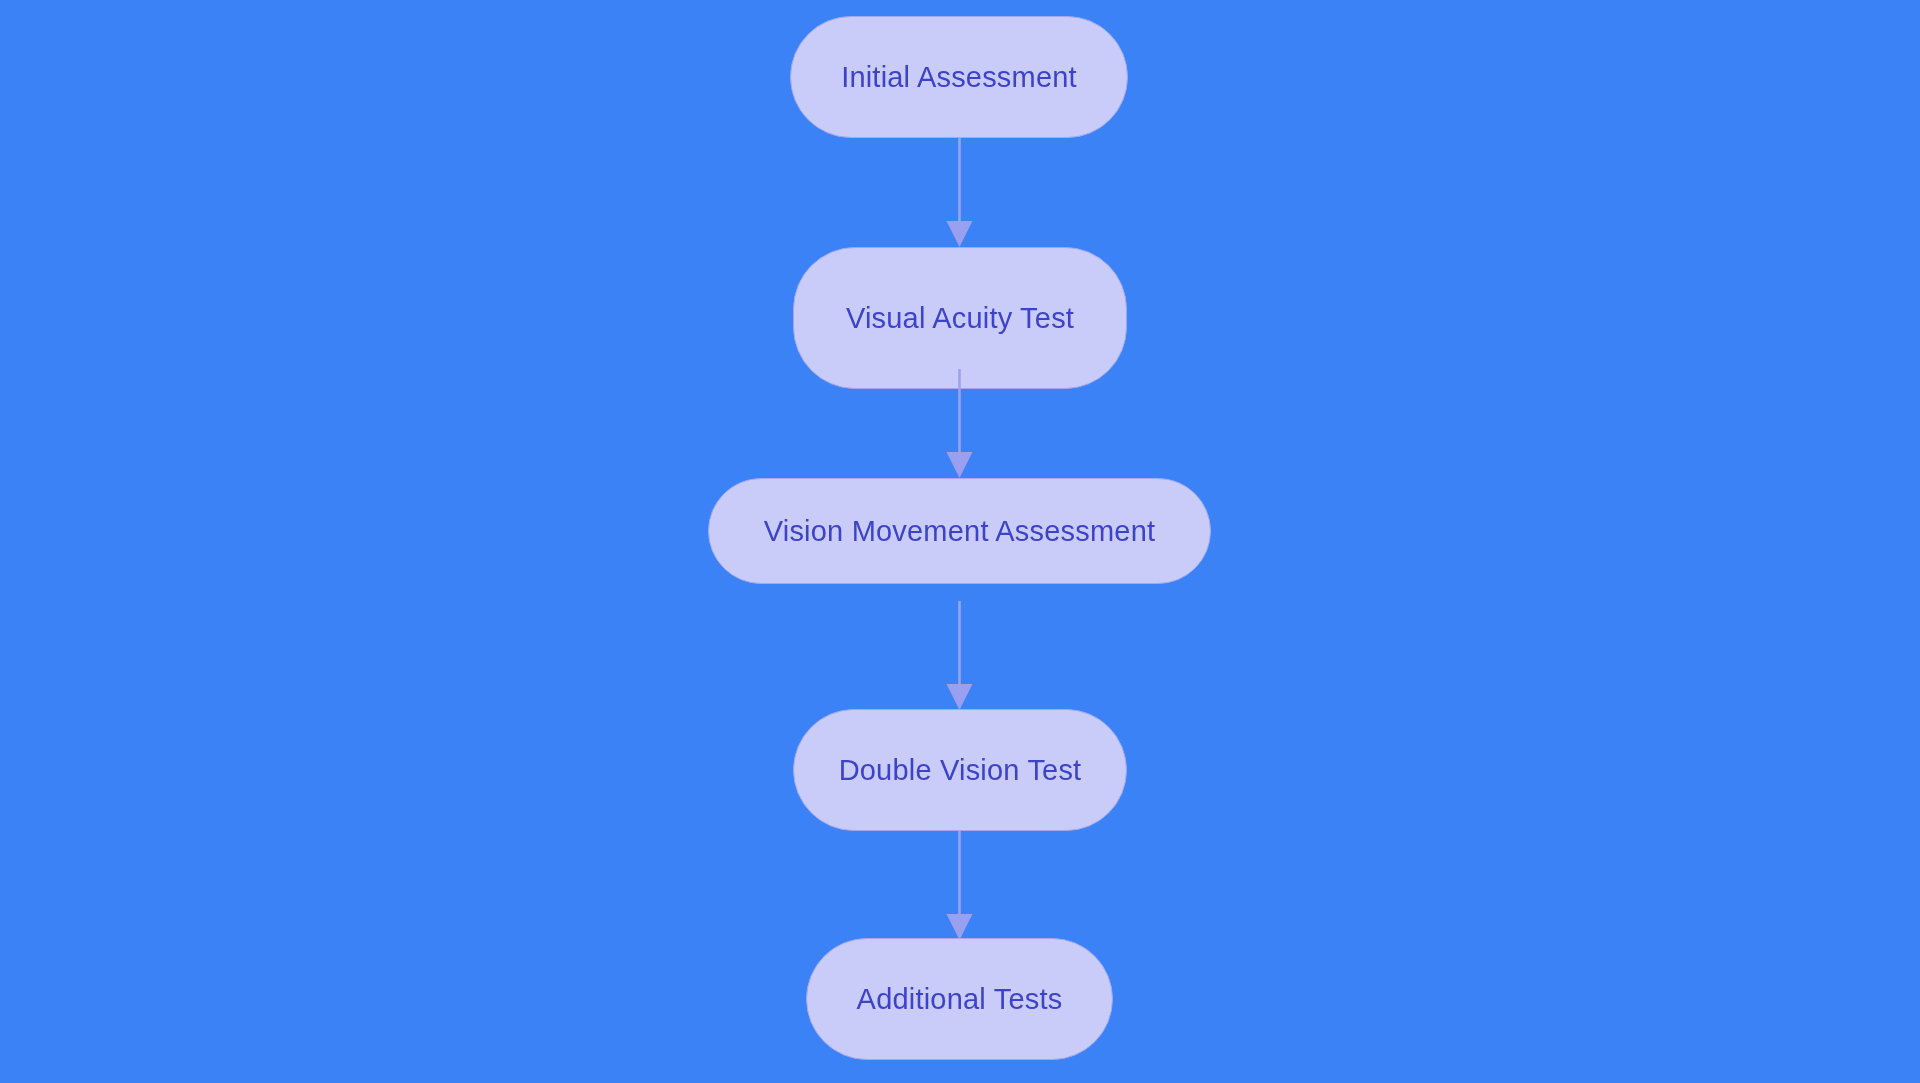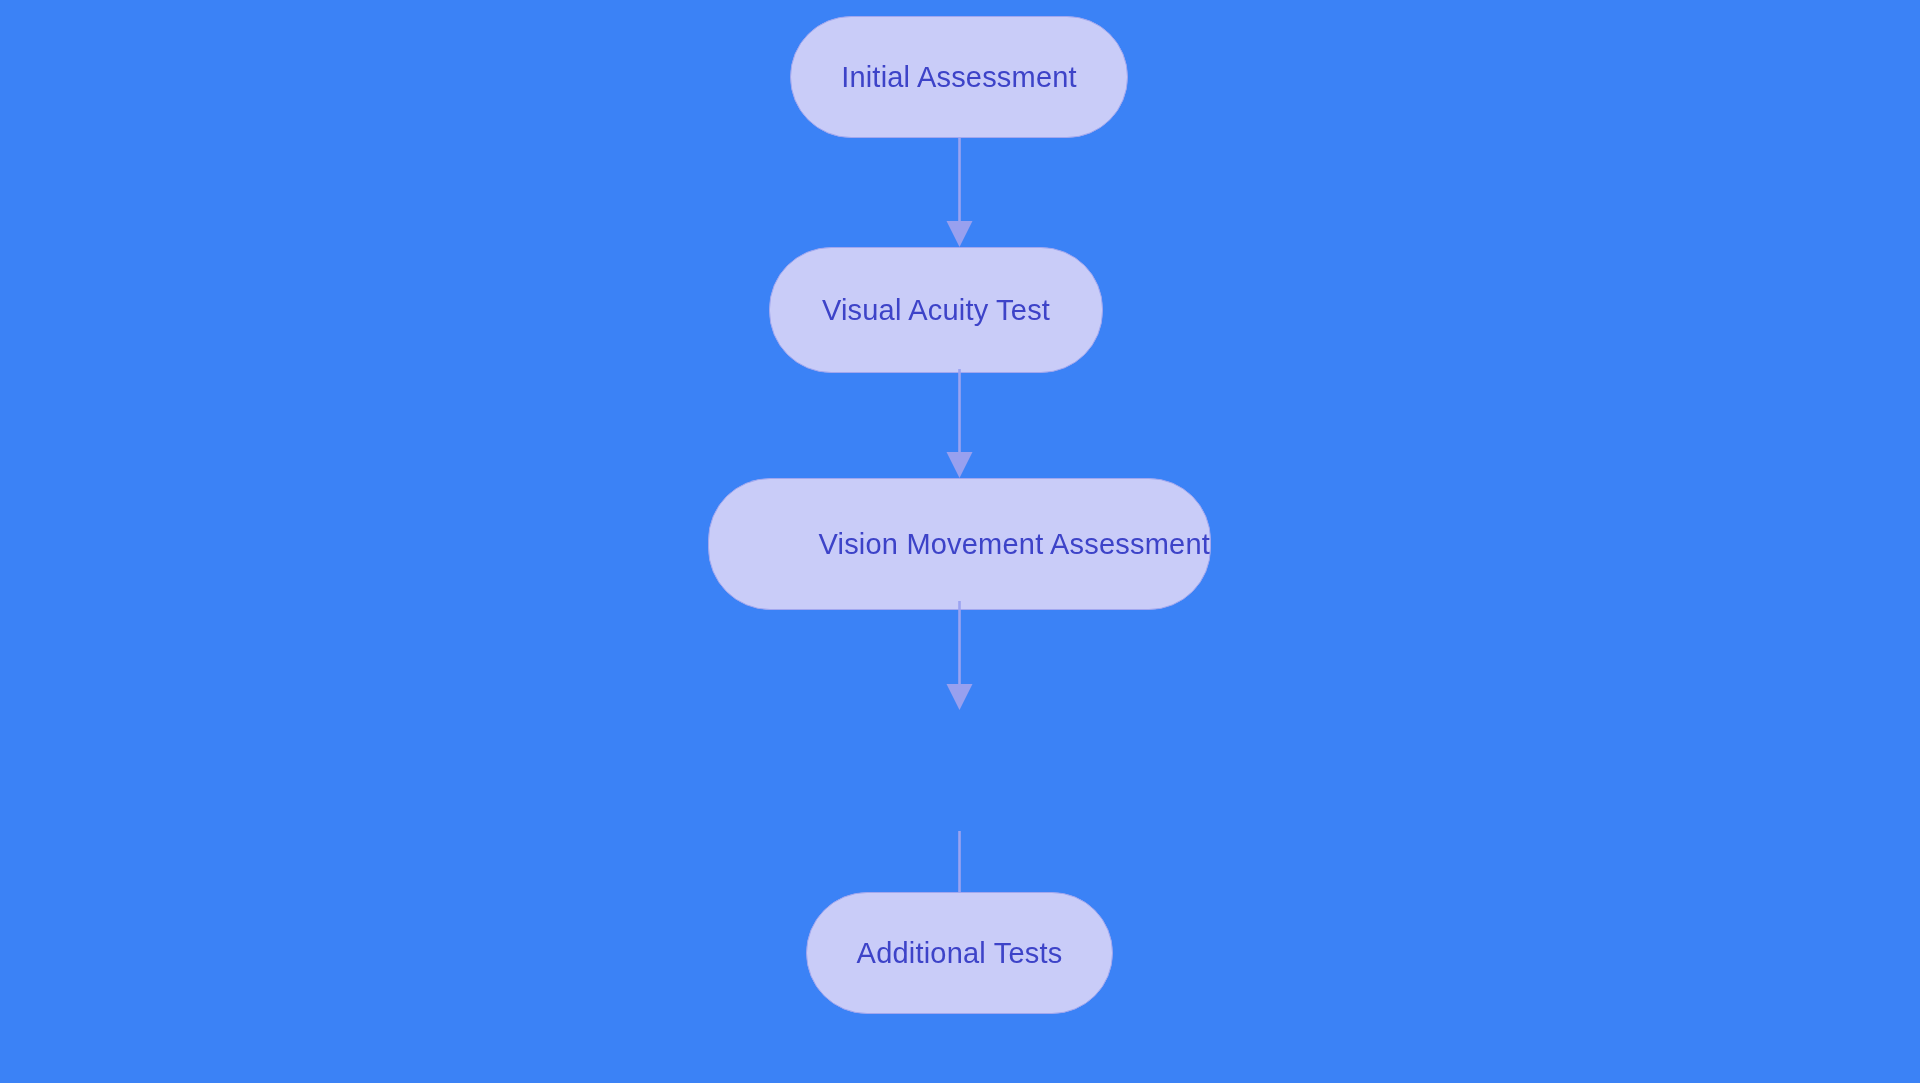--- a/index.html
+++ b/index.html
@@ -25,24 +25,24 @@
     align-items: center;
     justify-content: center;
     color: #3d43c8;
     font-size: 29px;
     font-weight: 400;
     letter-spacing: 0.2px;
     white-space: nowrap;
   }
   
   .node-1 { left: 790px; top: 16px;  width: 338px; height: 122px; }
-  .node-2 { left: 769px; top: 247px; width: 334px; height: 126px; }
-  .node-3 { left: 708px; top: 478px; width: 503px; height: 132px; justify-content: flex-end; }
+  .node-2 { left: 793px; top: 247px; width: 334px; height: 142px; }
+  .node-3 { left: 708px; top: 478px; width: 503px; height: 106px; }
   .node-4 { left: 793px; top: 709px; width: 334px; height: 122px; }
-  .node-5 { left: 806px; top: 892px; width: 307px; height: 122px; }
+  .node-5 { left: 806px; top: 938px; width: 307px; height: 122px; }
 
   .flow-arrow {
     position: absolute;
     left: 944px;           
     width: 31px;
     height: 109px;
     display: block;
   }
   .arrow-1 { top: 138px; }
   .arrow-2 { top: 369px; }
@@ -77,20 +77,23 @@
 
   <div class="flow-node node-3">
     <span>Vision Movement Assessment</span>
   </div>
 
   <svg class="flow-arrow arrow-3" viewBox="0 0 31 109" aria-hidden="true">
     <line x1="15.5" y1="0" x2="15.5" y2="85"></line>
     <polygon points="2.5,83 28.5,83 15.5,109"></polygon>
   </svg>
 
+  <div class="flow-node node-4">
+    <span>Double Vision Test</span>
+  </div>
 
   <svg class="flow-arrow arrow-4" viewBox="0 0 31 109" aria-hidden="true">
     <line x1="15.5" y1="0" x2="15.5" y2="85"></line>
     <polygon points="2.5,83 28.5,83 15.5,109"></polygon>
   </svg>
 
   <div class="flow-node node-5">
     <span>Additional Tests</span>
   </div>
 

